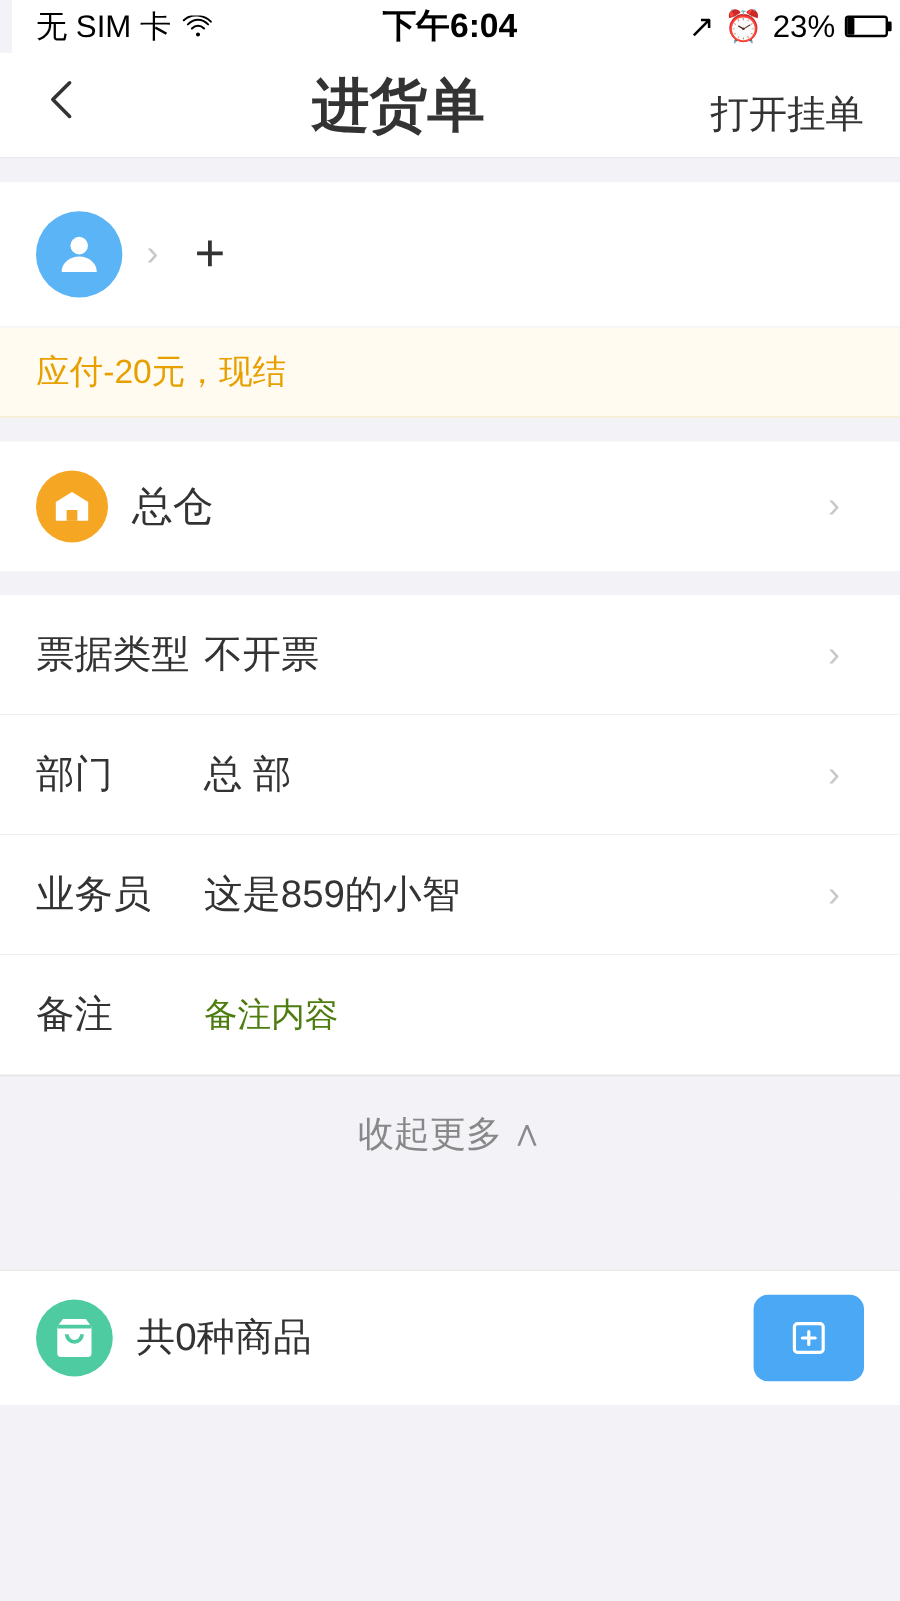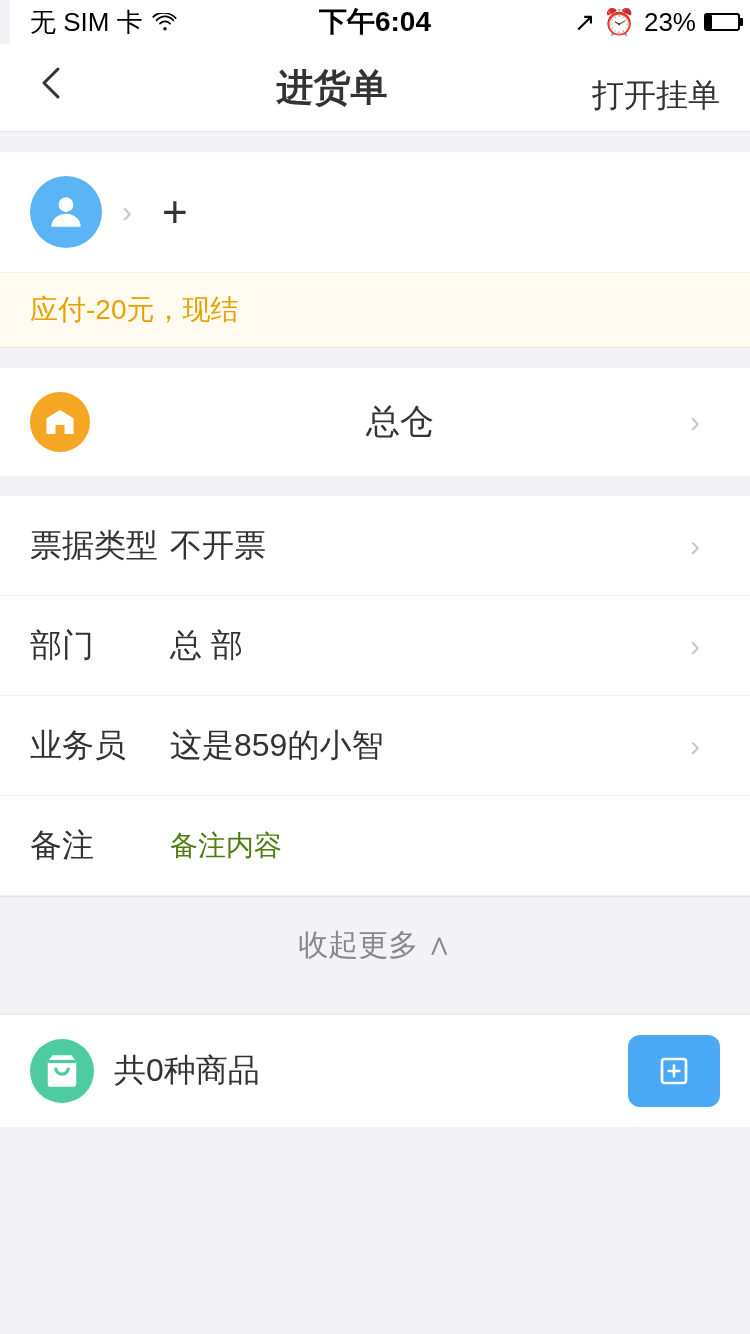--- a/index.html
+++ b/index.html
@@ -56,21 +56,21 @@
       padding: 0 30px;
       border-bottom: 1px solid #e5e5e5;
     }
     .nav-back {
       font-size: 36px;
       color: #333;
       cursor: pointer;
       padding: 10px;
     }
     .nav-title {
-      font-size: 37px;
+      font-size: 48px;
       font-weight: 600;
       color: #333;
     }
     .nav-action {
       font-size: 32px;
       color: #333;
       cursor: pointer;
       margin-top: 16px;
     }
 
@@ -134,21 +134,20 @@
       color: #e8a000;
       border-bottom: 1px solid #f5e6c0;
     }
 
     
     .warehouse-row {
       display: flex;
       align-items: center;
       padding: 24px 30px;
       background: #fff;
-      text-align: center;
     }
     .warehouse-icon {
       width: 60px;
       height: 60px;
       border-radius: 50%;
       background: #f5a623;
       display: flex;
       align-items: center;
       justify-content: center;
       margin-right: 20px;
@@ -206,20 +205,21 @@
     }
 
     
     .bottom-bar {
       background: #fff;
       display: flex;
       align-items: center;
       padding: 20px 30px;
       border-top: 1px solid #e5e5e5;
       gap: 20px;
+      margin-top: 44px;
     }
     .product-icon {
       width: 64px;
       height: 64px;
       border-radius: 50%;
       background: #4ecba0;
       display: flex;
       align-items: center;
       justify-content: center;
       flex-shrink: 0;

